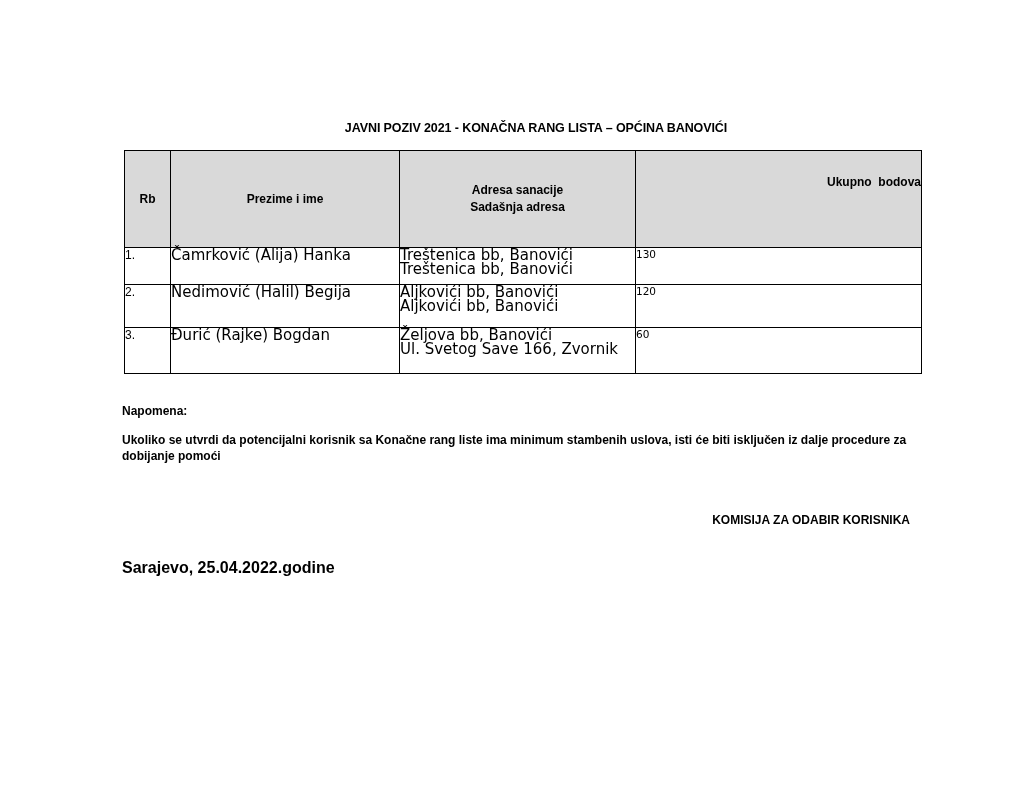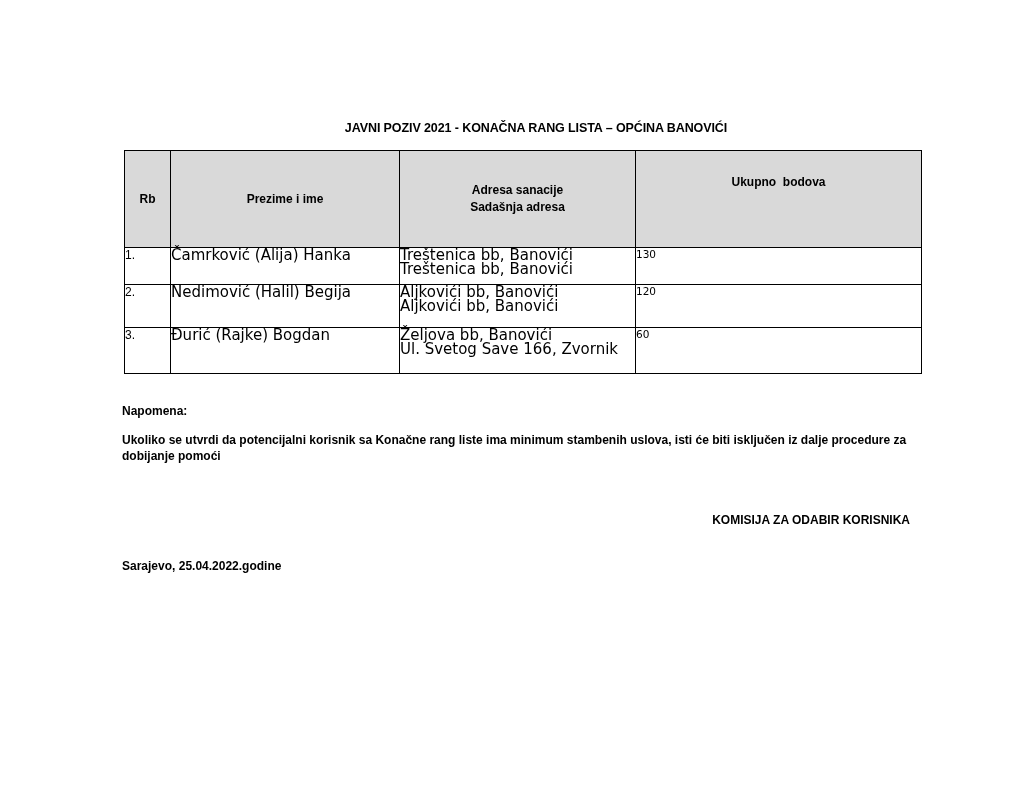--- a/index.html
+++ b/index.html
@@ -97,38 +97,38 @@
       right: 114px;
       top: 513px;
       font-weight: bold;
       font-size: 12px;
     }
     .date {
       position: absolute;
       left: 122px;
       top: 559px;
       font-weight: bold;
-      font-size: 12px;
+      font-size: 16px;
     }
   </style>
 </head>
 <body>
 
 <div class="title">JAVNI POZIV 2021 - KONAČNA RANG LISTA – OPĆINA BANOVIĆI</div>
 
 <table class="rank">
   <thead>
     <tr>
       <th class="col-rb">Rb</th>
       <th class="col-name">Prezime i ime</th>
       <th class="col-addr">
         <span class="th-inner">Adresa sanacije</span>
         <span class="th-inner">Sadašnja adresa</span>
       </th>
-      <th class="col-pts th-pts" style="white-space:pre;">Ukupno  bodova</th>
+      <th class="col-pts th-pts" style="white-space:pre;text-align:right;">Ukupno  bodova</th>
     </tr>
   </thead>
   <tbody>
     <tr class="r1">
       <td class="rb">1.</td>
       <td class="name">Čamrković (Alija) Hanka</td>
       <td class="addr">
         <span class="line">Treštenica bb, Banovići</span>
         <span class="line">Treštenica bb, Banovići</span>
       </td>

